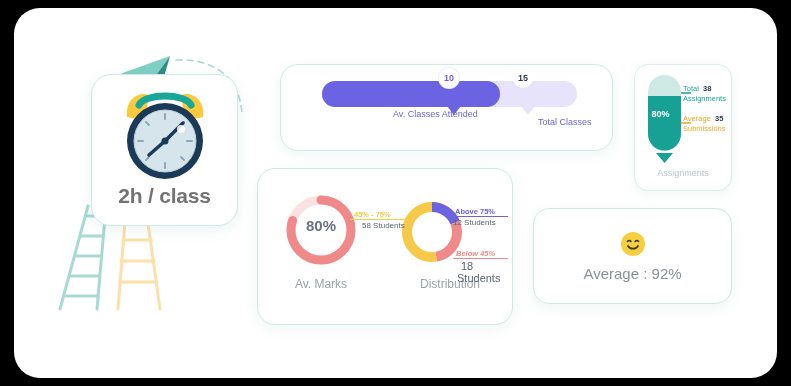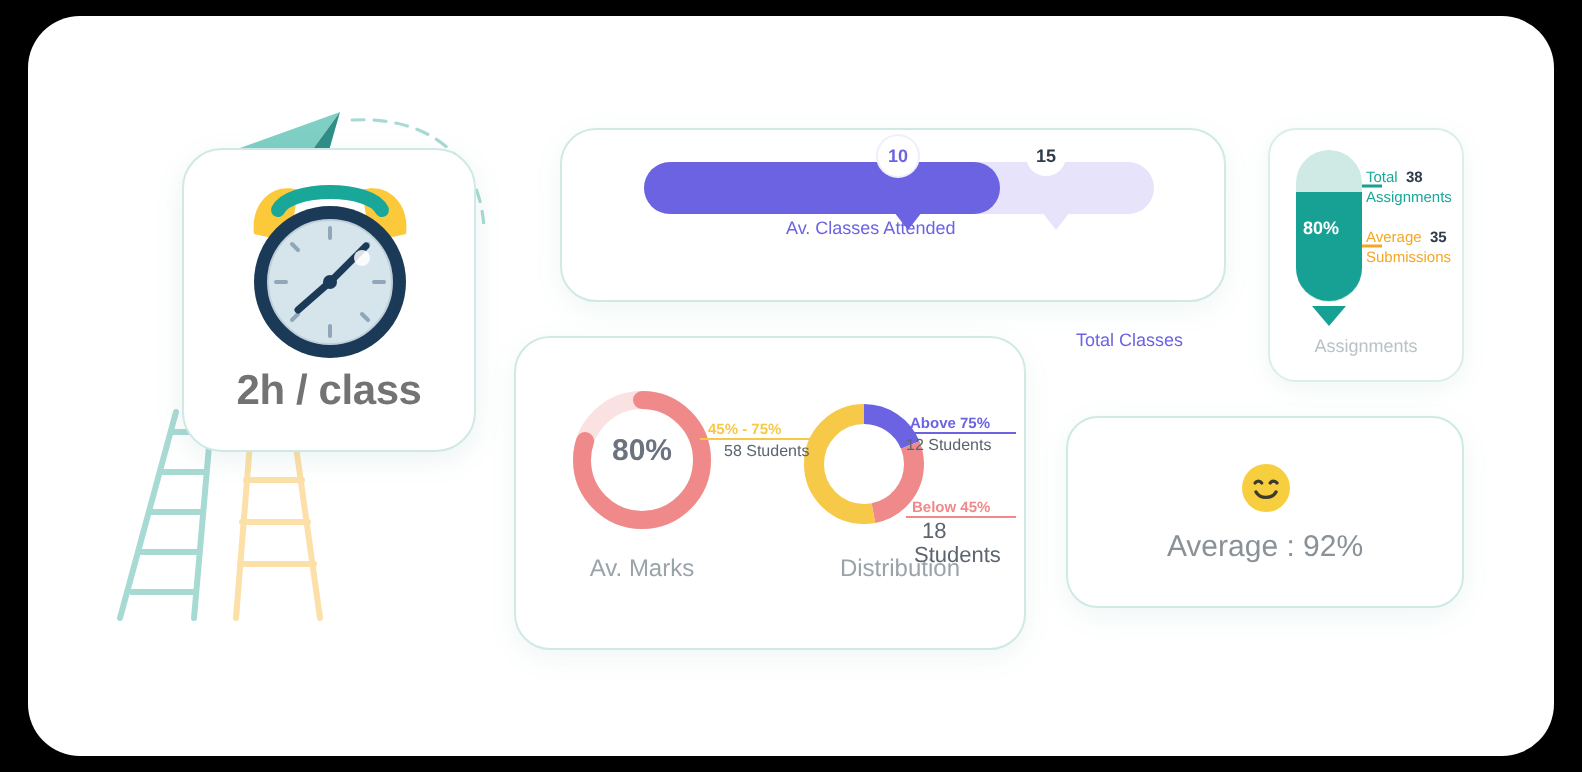--- a/index.html
+++ b/index.html
@@ -52,21 +52,21 @@
     font-size:9px;font-weight:bold;
   }
   .knob-att{left:158px;color:#6C63E3;box-shadow:0 0 0 1px #efeefb;}
   .knob-tot{left:232px;color:#2f3a4a;}
   .ptr{position:absolute;width:0;height:0;border-left:7px solid transparent;
        border-right:7px solid transparent;}
   .ptr-att{left:166px;top:41px;border-top:9px solid #6C63E3;}
   .ptr-tot{left:240px;top:41px;border-top:9px solid #e6e3fb;}
   .bar-lab{position:absolute;font-size:9px;color:#6C63E3;}
   .lab-att{left:91px;top:44px;margin-left:21px;}
-  .lab-tot{left:257px;top:52px;margin-top:48px;}
+  .lab-tot{left:257px;top:52px;}
 
   
   .gauge-card{
     position:absolute;left:620px;top:56px;width:96px;height:125px;
     background:#fff;border:1px solid #dceeeb;border-radius:14px;
     box-shadow:0 3px 12px rgba(80,140,135,.08);
   }
   .gauge-art{position:absolute;left:4px;top:6px;width:90px;height:96px;}
   .g-txt{position:absolute;font-size:7.5px;white-space:nowrap;}
   .g-total{left:48px;top:19px;color:#19A79A;}
@@ -98,21 +98,21 @@
   .seg{position:absolute;font-size:7.5px;white-space:nowrap;font-weight:bold;}
   .seg-sub{position:absolute;font-size:8px;white-space:nowrap;color:#5b6470;}
   .rule{position:absolute;height:1px;}
 
   .s-mid{left:96px;top:41px;color:#F7C948;}
   .r-mid{left:92px;top:50px;width:60px;background:#F7C948;}
   .s-mid-sub{left:87px;top:52px;padding-left:17px;}
   .s-abv{left:197px;top:38px;color:#6C63E3;}
   .r-abv{left:194px;top:47px;width:56px;background:#6C63E3;}
   .s-abv-sub{left:195px;top:49px;}
-  .s-blw{left:198px;top:80px;color:#F08A8A;}
+  .s-blw{left:198px;top:80px;color:#F08A8A;font-style:italic;}
   .r-blw{left:195px;top:89px;width:55px;background:#F08A8A;}
   .s-blw-n{left:203px;top:91px;font-size:11px;color:#5b6470;}
   .s-blw-s{left:199px;top:103px;font-size:11px;color:#5b6470;}
 
   
   .verdict-card{
     position:absolute;left:519px;top:200px;width:197px;height:94px;
     background:#fff;border:1px solid #cfe9e4;border-radius:16px;
     box-shadow:0 4px 14px rgba(80,140,135,.08);
   }

